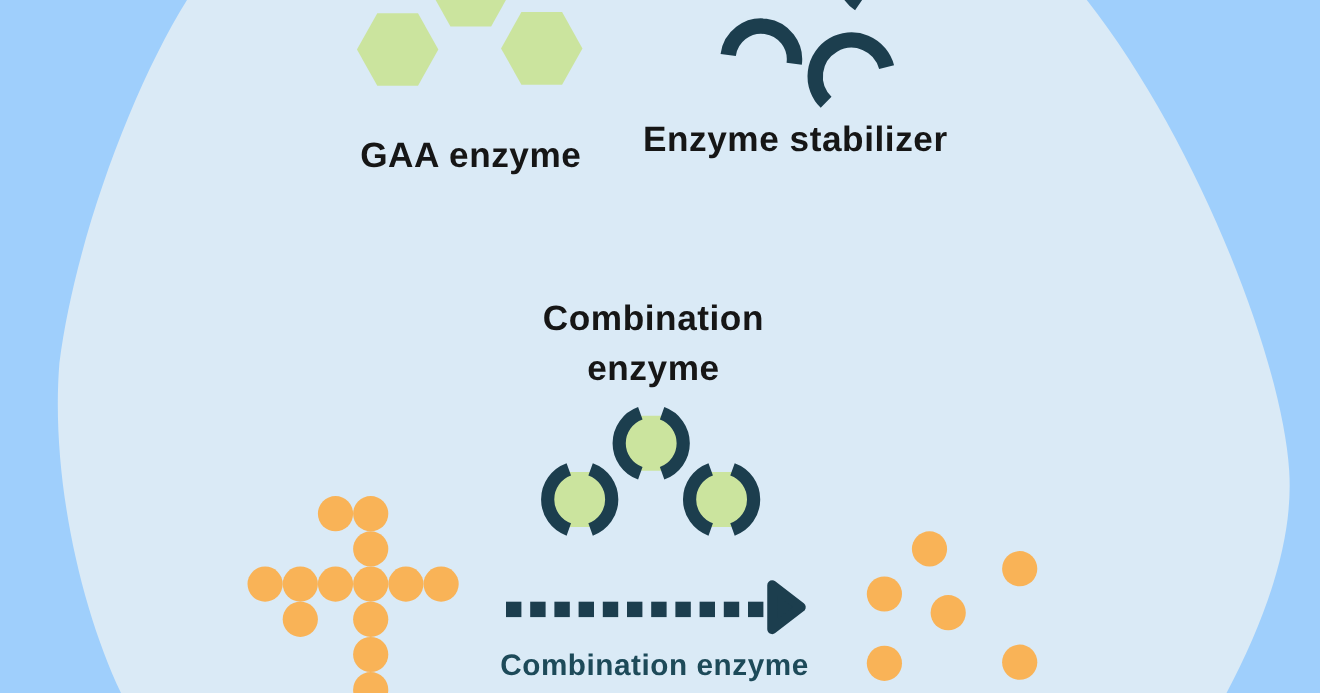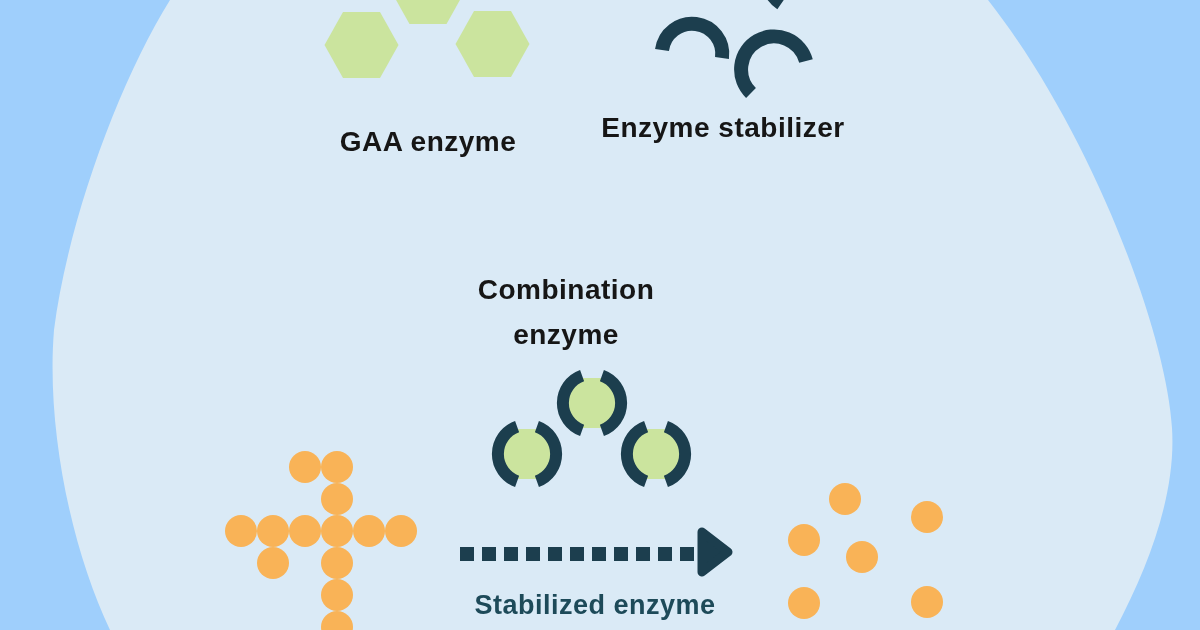--- a/index.html
+++ b/index.html
@@ -7,25 +7,25 @@
     width:1200px;height:630px;overflow:hidden;position:relative;
     background:var(--bg,#9fcffc);
     font-family:"Liberation Sans","DejaVu Sans",sans-serif;
   }
   .scene{position:absolute;left:0;top:0;}
   .label{
     position:absolute;transform:translate(-50%,-50%);
     font-weight:700;text-align:center;white-space:nowrap;
     color:var(--text-dark,#161616);
   }
-  .label-lg{font-size:28px;line-height:45px;letter-spacing:.5px;}
+  .label-lg{font-size:32px;line-height:45px;letter-spacing:.5px;}
   .label-teal{font-size:27px;letter-spacing:.5px;color:var(--text-teal,#1d4a59);}
   .pos-gaa{left:428px;top:141px;}
   .pos-stab{left:723px;top:127px;}
-  .pos-combo{left:566px;top:312px;}
+  .pos-combo{left:594px;top:312px;}
   .pos-arrow{left:595px;top:605px;}
 </style>
 </head>
 <body>
 
 <svg class="scene" width="1200" height="630" viewBox="0 0 1200 630">
 
   <path style="fill:var(--cell)" d="M 170 0 C 120 80 68 220 54 330 C 46 430 72 550 110 630
            L 1115 630 C 1152 560 1176 490 1172 428 C 1166 330 1090 130 988 0 Z"></path>
 
@@ -104,13 +104,13 @@
   <div>GAA enzyme</div>
 </div>
 
 <div class="label label-lg pos-stab">Enzyme stabilizer</div>
 
 <div class="label label-lg pos-combo">
   <div>Combination</div>
   <div>enzyme</div>
 </div>
 
-<div class="label label-teal pos-arrow">Stabilized enzyme</div>
+<div class="label label-teal pos-arrow">Combination enzyme</div>
 
 </body></html>

